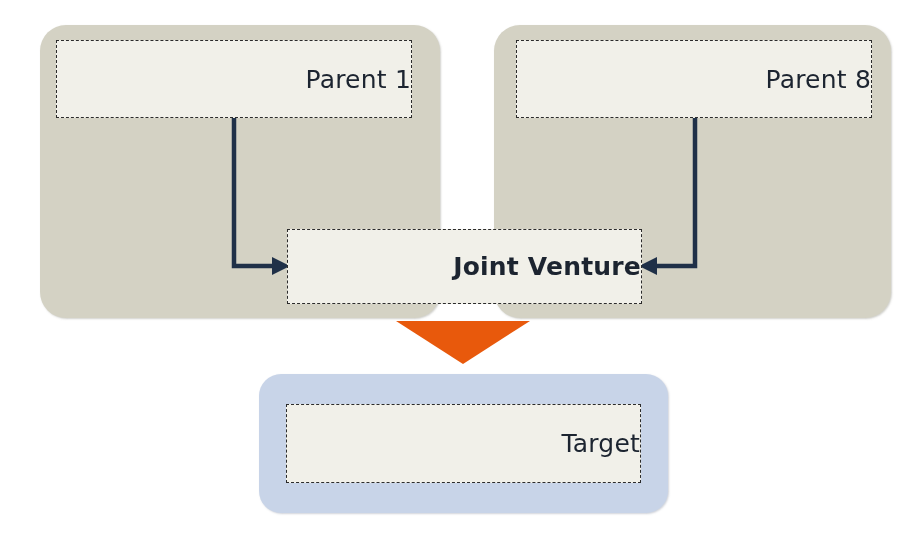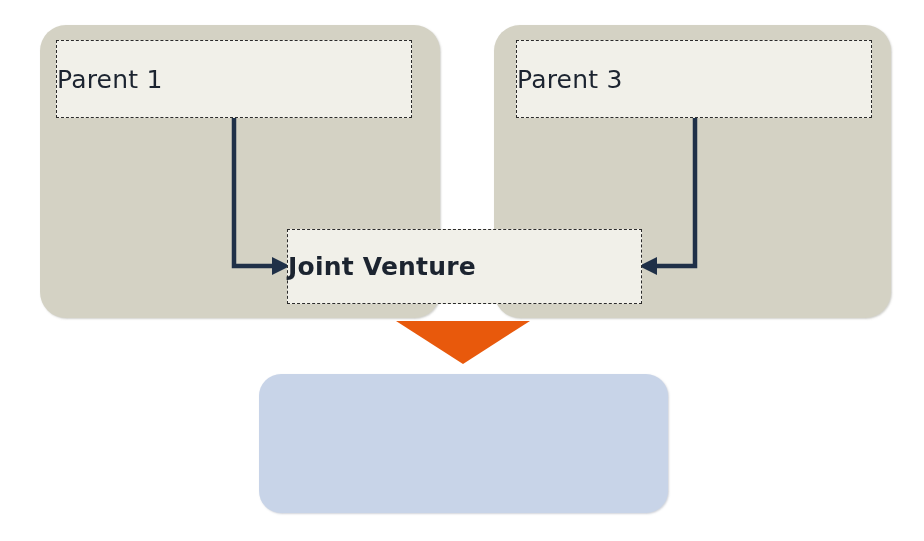--- a/index.html
+++ b/index.html
@@ -38,21 +38,21 @@
     box-shadow: 1px 1px 2px rgba(120,130,150,0.35);
   }
 
   
   .node {
     position: absolute;
     background: #f1f0e9;
     border: 1.5px dashed #2b2b2b;
     display: flex;
     align-items: center;
-    justify-content: flex-start;
+    justify-content: flex-end;
     box-sizing: border-box;
   }
   .node-label {
     font-size: 25px;
     color: #1c2430;
     letter-spacing: 0.2px;
     line-height: 1;
     white-space: nowrap;
   }
 
@@ -101,21 +101,24 @@
 
   <svg id="orange-arrow" viewBox="0 0 134 44" xmlns="http://www.w3.org/2000/svg">
     <polygon points="0,1 134,1 67,44" fill="#e8590c"></polygon>
   </svg>
 
   <div class="node" id="node-parent1">
     <span class="node-label">Parent 1</span>
   </div>
 
   <div class="node" id="node-parent2">
-    <span class="node-label">Parent 3</span>
+    <span class="node-label">Parent 8</span>
   </div>
 
   <div class="node" id="node-jv">
     <span class="node-label">Joint Venture</span>
   </div>
 
+  <div class="node" id="node-target">
+    <span class="node-label">Target</span>
+  </div>
 
 </div>
 
 </body></html>

